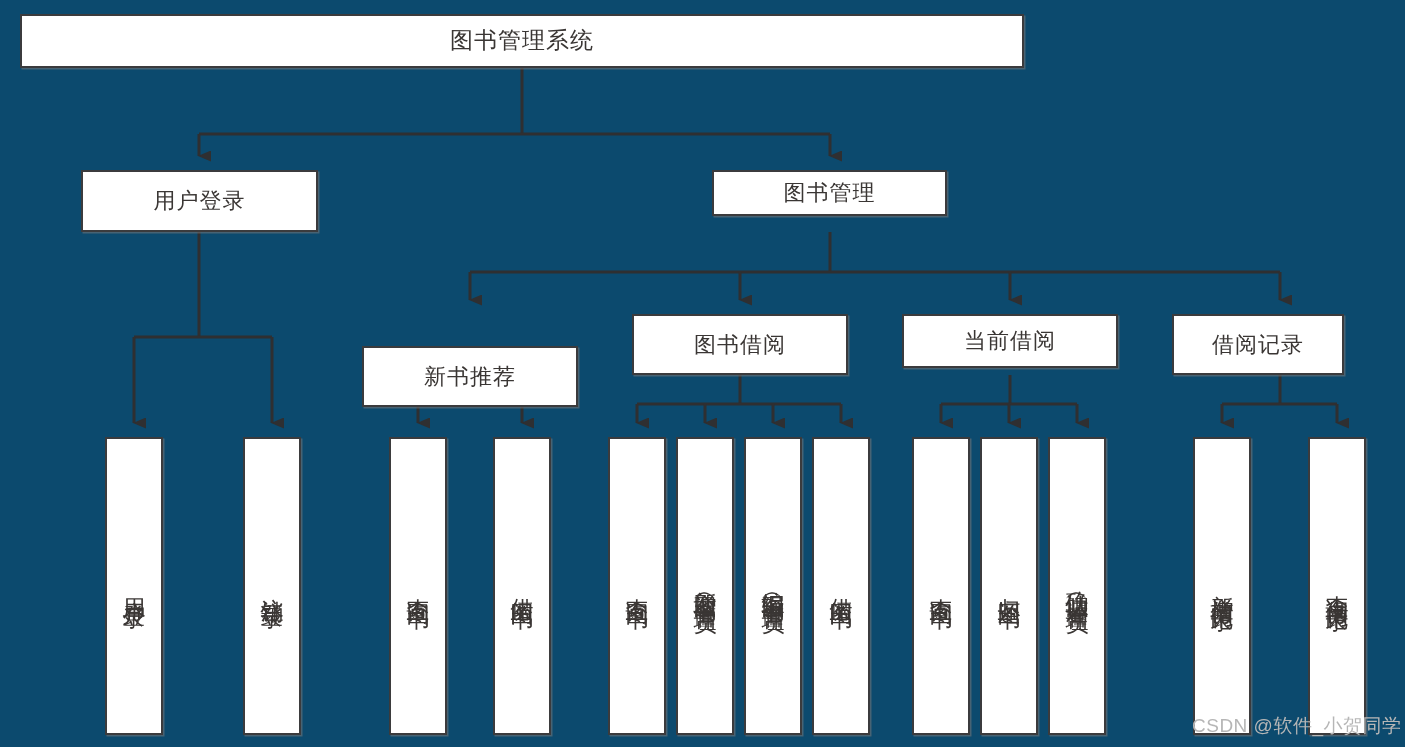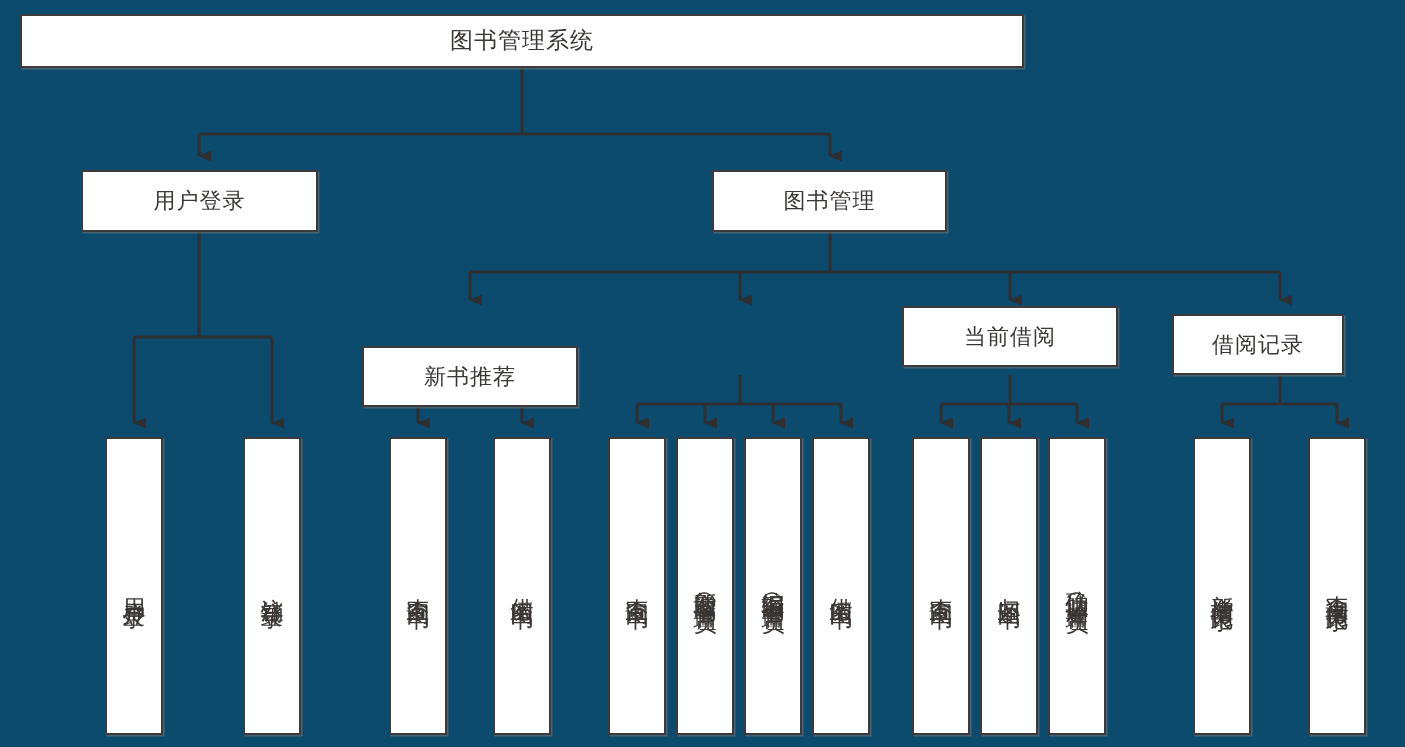--- a/index.html
+++ b/index.html
@@ -113,28 +113,31 @@
     </g>
   </svg>
 
   <div class="node root" style="left:20px;top:14px;width:1004px;height:54px;">
     <span class="lbl">图书管理系统</span>
   </div>
 
   <div class="node" style="left:81px;top:170px;width:237px;height:62px;">
     <span class="lbl">用户登录</span>
   </div>
-  <div class="node" style="left:712px;top:170px;width:235px;height:62px;">
+  <div class="node" style="left:712px;top:170px;width:235px;height:46px;">
     <span class="lbl">图书管理</span>
   </div>
 
   <div class="node" style="left:362px;top:314px;width:216px;height:61px;margin-top:32px;">
     <span class="lbl">新书推荐</span>
   </div>
-  <div class="node" style="left:902px;top:306px;width:216px;height:61px;">
+  <div class="node" style="left:632px;top:314px;width:216px;height:61px;">
+    <span class="lbl">图书借阅</span>
+  </div>
+  <div class="node" style="left:902px;top:314px;width:216px;height:54px;">
     <span class="lbl">当前借阅</span>
   </div>
   <div class="node" style="left:1172px;top:314px;width:172px;height:61px;">
     <span class="lbl">借阅记录</span>
   </div>
 
   <div class="node vert" style="left:105px;top:437px;width:58px;height:298px;">
     <span class="lbl">用户登录</span>
   </div>
   <div class="node vert" style="left:243px;top:437px;width:58px;height:298px;">
@@ -171,14 +174,15 @@
     <span class="lbl">确认归还（管理员）</span>
   </div>
 
   <div class="node vert" style="left:1193px;top:437px;width:58px;height:298px;">
     <span class="lbl">新增借阅记录</span>
   </div>
   <div class="node vert" style="left:1308px;top:437px;width:58px;height:298px;">
     <span class="lbl">查询借阅记录</span>
   </div>
 
+  <div class="watermark" style="left:1192px;top:713px;">CSDN @软件_小贺同学</div>
 
 </div>
 
 </body></html>

